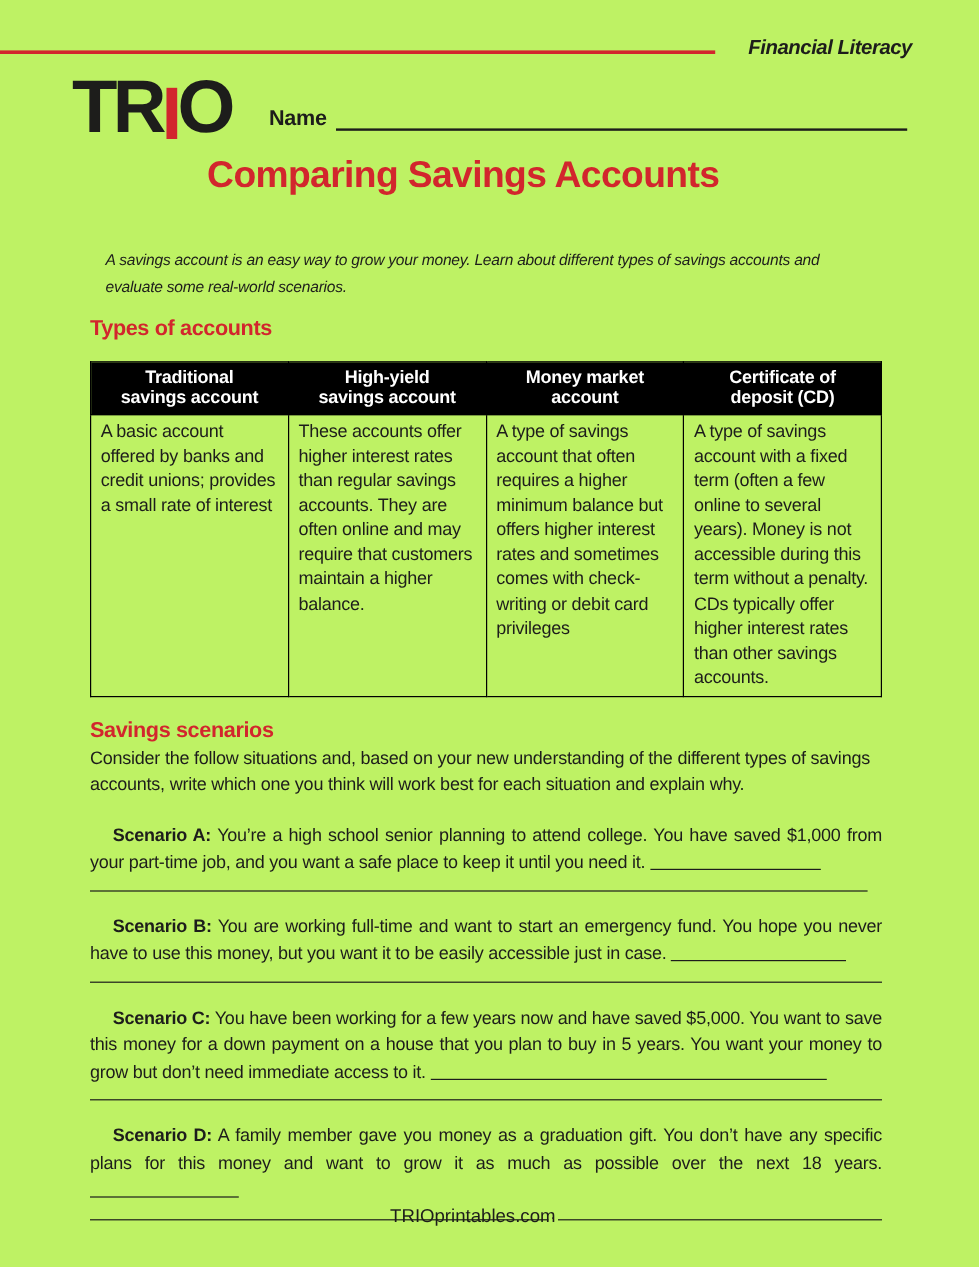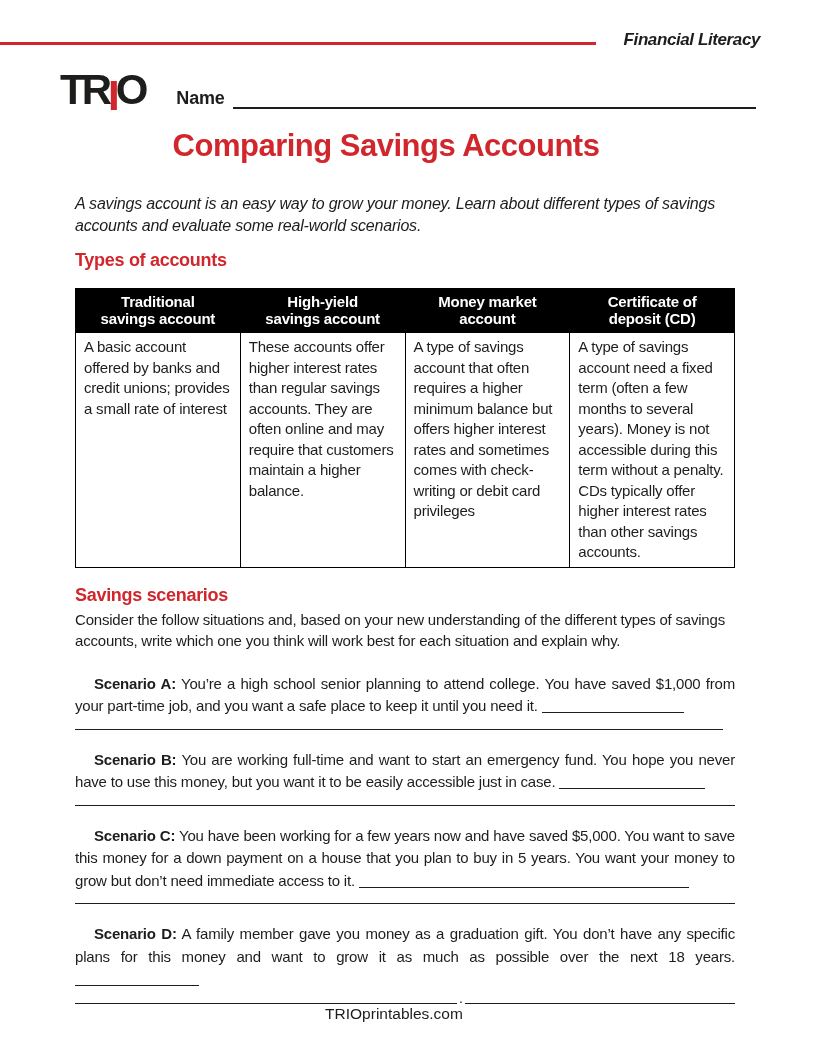--- a/index.html
+++ b/index.html
@@ -2,58 +2,58 @@
 <html><head>
 <meta charset="utf-8">
 <style>
   * { box-sizing: border-box; }
   html, body { margin: 0; padding: 0; background: #e8e8e8; }
   .page {
     position: relative;
     width: 816px;
     height: 1056px;
     margin: 0 auto;
-    background: #ffffff;
+    background: #bef264;
     font-family: "Liberation Sans", "DejaVu Sans", sans-serif;
     color: #1d1d1b;
     overflow: hidden;
   }
 
   
   .header-rule {
     position: absolute; left: 0; top: 42px;
     width: 596px; height: 3px; background: #d2262d;
   }
   .header-label {
     position: absolute; top: 30px; right: 56px;
     font-size: 17px; font-weight: bold; font-style: italic;
     letter-spacing: -0.4px;
   }
   .brand-row {
     position: absolute; top: 60px; left: 60px; width: 696px;
     display: flex; align-items: flex-start;
   }
-  .logo { font-size: 42px; line-height: 60px; font-weight: 800; letter-spacing: -4px; }
+  .logo { font-size: 62px; line-height: 60px; font-weight: 800; letter-spacing: -4px; }
   .logo-accent { color: #d2262d; display: inline-block; transform: translateY(6px); }
   .name-group { flex: 1; display: flex; align-items: flex-end; margin-left: 32px; margin-top: 28px; }
   .name-label { font-size: 18px; font-weight: bold; letter-spacing: -0.2px; }
   .name-line { flex: 1; margin-left: 8px; height: 19px; border-bottom: 2px solid #1d1d1b; }
 
   .title {
     position: absolute; top: 128px; left: 0; width: 772px; margin: 0;
     text-align: center; font-size: 31px; font-weight: 800;
     color: #d2262d; letter-spacing: -0.5px;
   }
 
   
   .content {
     position: absolute; left: 75px; top: 193px; width: 660px;
     font-size: 15px; letter-spacing: -0.2px;
   }
-  .intro { margin: 0; font-style: italic; font-size: 16px; line-height: 22px; }
+  .intro { margin: 13px; font-style: italic; font-size: 13px; line-height: 22px; }
   .section-heading {
     margin: 13px 0 3px 0; color: #d2262d;
     font-size: 18px; font-weight: 800; letter-spacing: -0.3px;
   }
   .section-heading.second { margin-top: 17px; }
   .instruction { margin: 0; line-height: 21px; }
 
   
   .accounts-table {
     width: 660px; margin-top: 17px;
@@ -123,21 +123,21 @@
           <th>High-yield savings account</th>
           <th>Money market account</th>
           <th>Certificate of deposit (CD)</th>
         </tr>
       </thead>
       <tbody>
         <tr>
           <td>A basic account offered by banks and credit unions; provides a small rate of interest</td>
           <td>These accounts offer higher interest rates than regular savings accounts. They are often online and may require that customers maintain a higher balance.</td>
           <td>A type of savings account that often requires a higher minimum balance but offers higher interest rates and sometimes comes with check-writing or debit card privileges</td>
-          <td>A type of savings account need a fixed term (often a few months to several years). Money is not accessible during this term without a penalty. CDs typically offer higher interest rates than other savings accounts.</td>
+          <td>A type of savings account with a fixed term (often a few online to several years). Money is not accessible during this term without a penalty. CDs typically offer higher interest rates than other savings accounts.</td>
         </tr>
       </tbody>
     </table>
 
     <h2 class="section-heading second">Savings scenarios</h2>
     <p class="instruction">Consider the follow situations and, based on your new understanding of the different types of savings accounts, write which one you think will work best for each situation and explain why.</p>
 
     <div class="scenario first">
       <p class="para"><span class="bold">Scenario A:</span> <span>You’re a high school senior planning to attend college. You have saved $1,000 from your part-time job, and you want a safe place to keep it until you need it.</span> <span class="inline-blank" style="width:142px"></span></p>
       <div class="answer-line short"></div>

